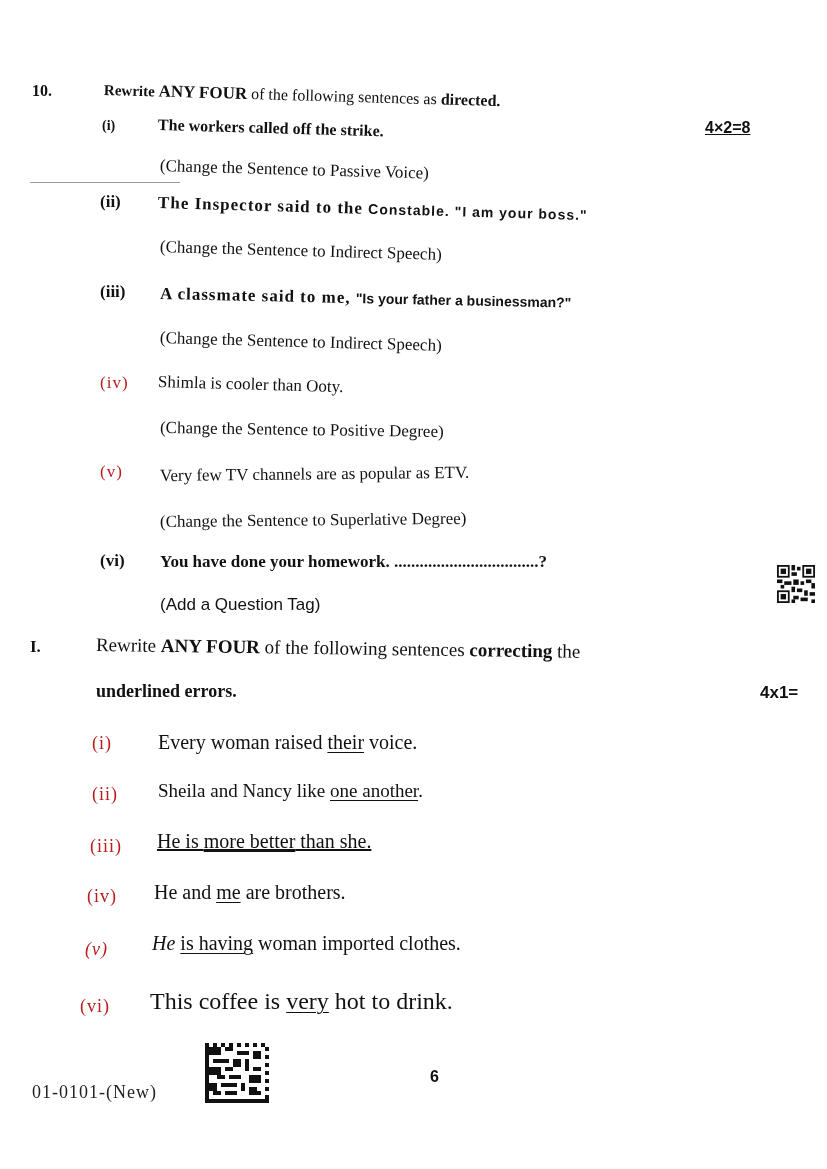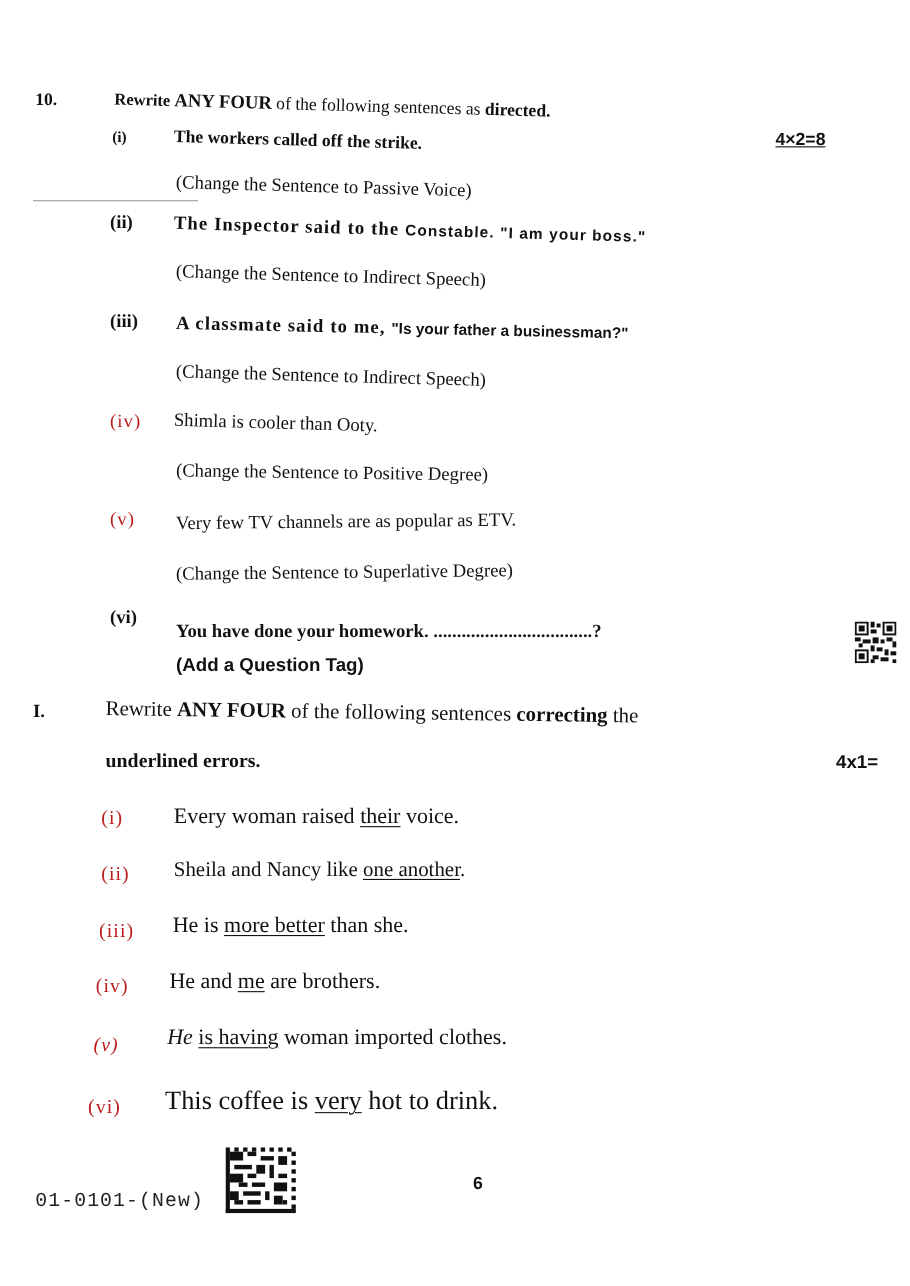--- a/index.html
+++ b/index.html
@@ -67,21 +67,21 @@
       height: 38px;
     }
     .datamatrix {
       position: absolute;
       left: 205px;
       top: 1043px;
       width: 64px;
       height: 60px;
     }
     .footer-code {
-      font-family: Liberation Mono, monospace;
+      font-family: Liberation Serif, serif;
       font-size: 18px;
       letter-spacing: 1px;
       color: #222;
     }
     .page-num {
       font-family: "Liberation Sans", sans-serif;
       font-weight: bold;
       font-size: 16px;
     }
   </style>
@@ -114,22 +114,22 @@
 
 <div class="abs roman light" style="left:100px; top:373px;">(iv)</div>
 <div class="abs sent tilt1" style="left:158px; top:372px;">Shimla is cooler than Ooty.</div>
 <div class="abs instr tilt3" style="left:160px; top:418px;">(Change the Sentence to Positive Degree)</div>
 
 <div class="abs roman light" style="left:100px; top:462px;">(v)</div>
 <div class="abs sent tiltneg" style="left:160px; top:466px;">Very few TV channels are as popular as ETV.</div>
 <div class="abs instr tiltneg" style="left:160px; top:512px;">(Change the Sentence to Superlative Degree)</div>
 
 <div class="abs roman" style="left:100px; top:551px;">(vi)</div>
-<div class="abs sent bold" style="left:160px; top:564px;text-align:right;">You have done your homework. ..................................?</div>
-<div class="abs instr" style="left:160px; top:595px; font-family:'Liberation Sans',sans-serif; font-weight:bold; font-size:17px;">(Add a Question Tag)</div>
+<div class="abs sent bold" style="left:160px; top:552px;text-align:right;">You have done your homework. ..................................?</div>
+<div class="abs instr" style="left:160px; top:595px; font-family:'Liberation Sans',sans-serif; font-weight:normal; font-size:17px;">(Add a Question Tag)</div>
 
 <svg class="qr" viewBox="0 0 21 21">
   <rect x="0" y="0" width="21" height="21" fill="#fff"></rect>
   <g fill="#111">
     <rect x="0" y="0" width="7" height="7"></rect>
       <rect x="1" y="1" width="5" height="5" fill="#fff"></rect>
       <rect x="2" y="2" width="3" height="3"></rect>
     <rect x="14" y="0" width="7" height="7"></rect>
       <rect x="15" y="1" width="5" height="5" fill="#fff"></rect>
       <rect x="16" y="2" width="3" height="3"></rect>
@@ -168,21 +168,21 @@
 <div class="abs sent" style="left:158px; top:731px; font-size:20px;">
   <span>Every woman raised </span><span class="ul">their</span><span> voice.</span>
 </div>
 
 <div class="abs roman light" style="left:92px; top:784px; font-size:18px;">(ii)</div>
 <div class="abs sent" style="left:158px; top:780px; font-size:19px;">
   <span>Sheila and Nancy like </span><span class="ul">one another</span><span>.</span>
 </div>
 
 <div class="abs roman light" style="left:90px; top:836px; font-size:18px;">(iii)</div>
-<div class="abs sent" style="left:157px; top:830px; font-size:20px;">
+<div class="abs sent" style="left:157px; top:830px; font-size:20px;text-decoration:underline;">
   <span>He is </span><span class="ul">more better</span><span> than she.</span>
 </div>
 
 <div class="abs roman light" style="left:87px; top:886px; font-size:18px;">(iv)</div>
 <div class="abs sent" style="left:154px; top:881px; font-size:20px;">
   <span>He and </span><span class="ul">me</span><span> are brothers.</span>
 </div>
 
 <div class="abs roman light" style="left:85px; top:939px; font-size:18px; font-style:italic;">(v)</div>
 <div class="abs sent" style="left:152px; top:932px; font-size:20px;">

